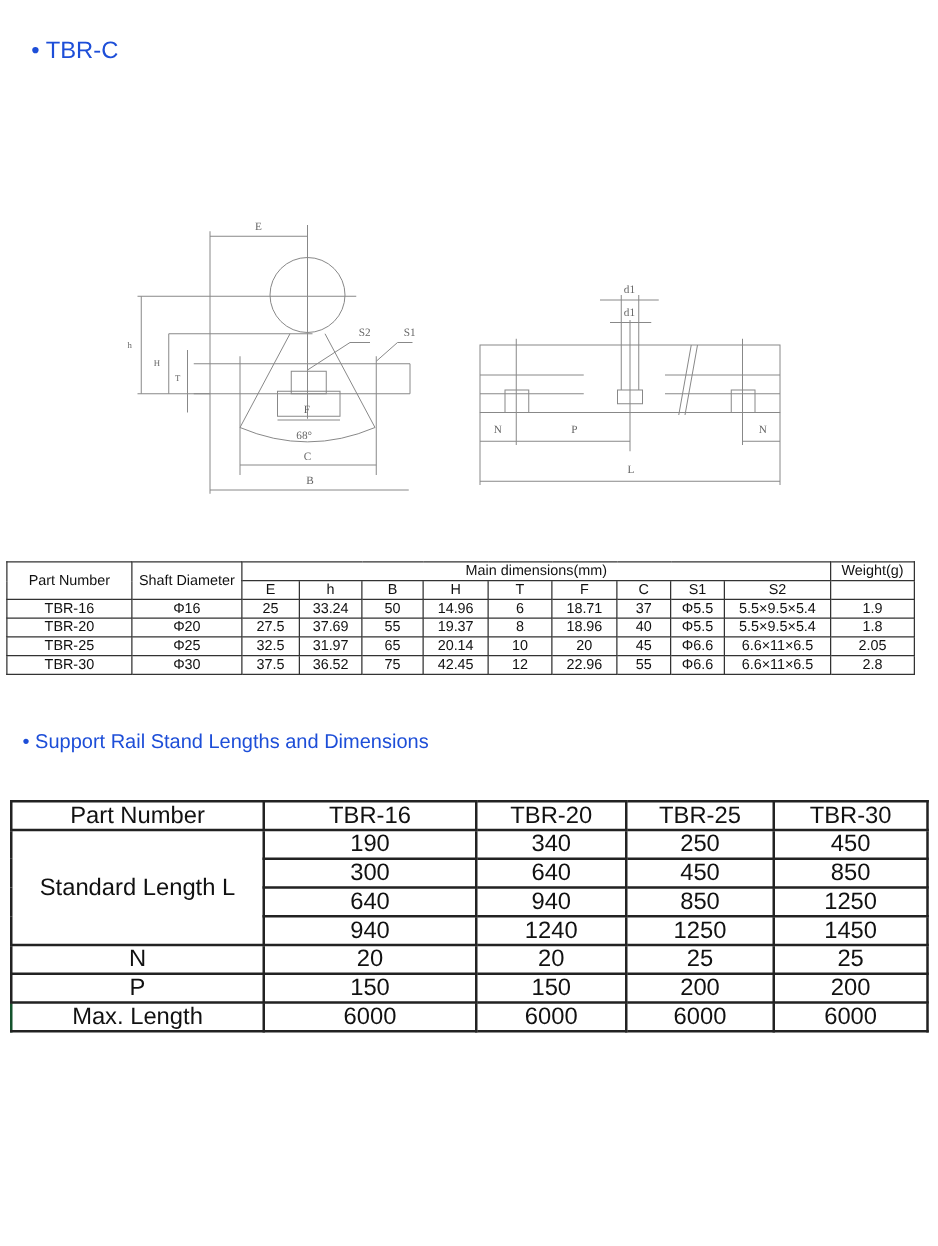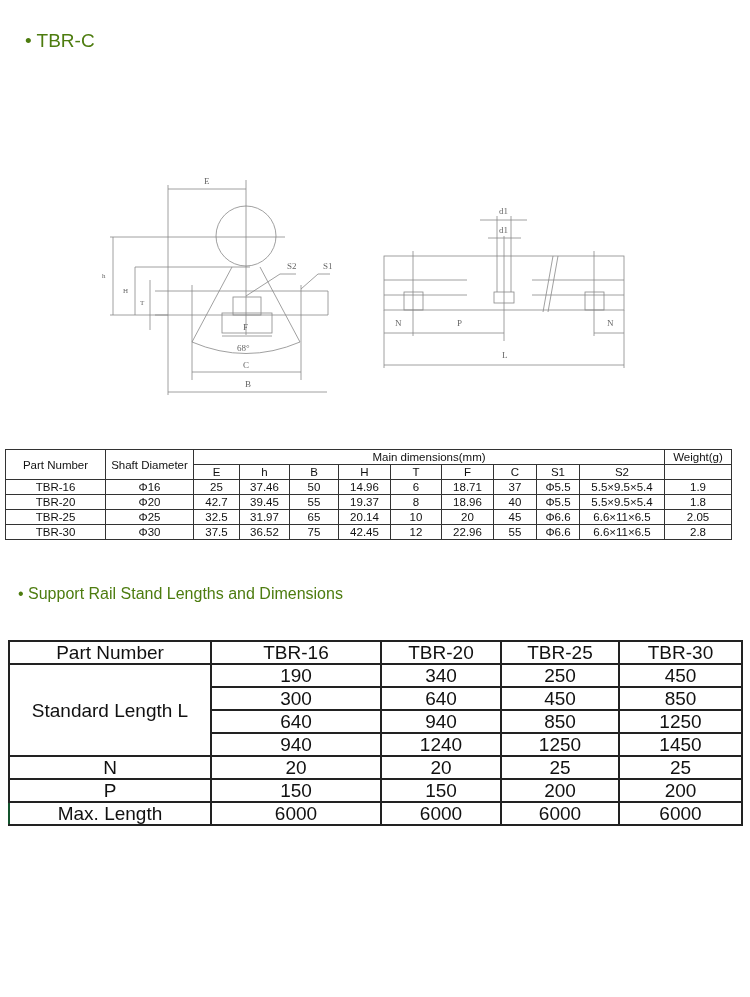--- a/index.html
+++ b/index.html
@@ -1,17 +1,17 @@
 <!DOCTYPE html>
 <html><head>
 <meta charset="utf-8">
 <style>
   html, body { margin: 0; padding: 0; background: #ffffff; }
   body { width: 750px; height: 997px; position: relative; overflow: hidden; font-family: "Liberation Sans", sans-serif; color: #111; }
-  .heading { position: absolute; font-size: 19px; color: #4d7c0f; }
+  .heading { position: absolute; font-size: 19px; color: #1d4ed8; }
   .heading1 { left: 25px; top: 30px; }
   .heading2 { left: 18px; top: 585px; font-size: 16px; }
   .drawing { position: absolute; }
   .drawing svg { display: block; }
   .tbl1 { position: absolute; left: 5px; top: 449px; border-collapse: collapse; font-size: 11.5px; }
   .tbl1 td { border: 1px solid #333; text-align: center; padding: 0; height: 14px; line-height: 14px; }
   .tbl2 { position: absolute; left: 8px; top: 640px; border-collapse: collapse; font-size: 19px; }
   .tbl2 td { border: 2px solid #222; text-align: center; padding: 0; height: 21px; line-height: 21px; }
   .tbl2 .first-col-last { border-left: 2px solid #14532d; }
 </style>
@@ -67,21 +67,21 @@
 
     <line x1="146" y1="126" x2="180" y2="104"></line>
     <line x1="180" y1="104" x2="196" y2="104"></line>
     <text x="187" y="99" fill="#666" stroke="none">S2</text>
     <line x1="201" y1="119" x2="218" y2="104"></line>
     <line x1="218" y1="104" x2="230" y2="104"></line>
     <text x="223" y="99" fill="#666" stroke="none">S1</text>
   </svg>
 </div>
 
-<div class="drawing" style="left:375px; top:196px;">
+<div class="drawing" style="left:375px; top:216px;">
   <svg width="270" height="180" viewBox="0 0 270 180" font-family="Liberation Serif, serif" font-size="9" fill="none" stroke="#888" stroke-width="0.8">
     <rect x="9" y="60" width="240" height="54"></rect>
     <line x1="9" y1="84" x2="92" y2="84"></line>
     <line x1="157" y1="84" x2="249" y2="84"></line>
     <line x1="9" y1="99" x2="92" y2="99"></line>
     <line x1="157" y1="99" x2="249" y2="99"></line>
     <rect x="29" y="96" width="19" height="18"></rect>
     <rect x="210" y="96" width="19" height="18"></rect>
     <line x1="38" y1="55" x2="38" y2="140"></line>
     <line x1="219" y1="55" x2="219" y2="140"></line>
@@ -139,35 +139,35 @@
     <td>F</td>
     <td>C</td>
     <td>S1</td>
     <td>S2</td>
     <td></td>
   </tr>
   <tr>
     <td>TBR-16</td>
     <td>Φ16</td>
     <td>25</td>
-    <td>37.46</td>
+    <td>33.24</td>
     <td>50</td>
     <td>14.96</td>
     <td>6</td>
     <td>18.71</td>
     <td>37</td>
     <td>Φ5.5</td>
     <td>5.5×9.5×5.4</td>
     <td>1.9</td>
   </tr>
   <tr>
     <td>TBR-20</td>
     <td>Φ20</td>
-    <td>42.7</td>
-    <td>39.45</td>
+    <td>27.5</td>
+    <td>37.69</td>
     <td>55</td>
     <td>19.37</td>
     <td>8</td>
     <td>18.96</td>
     <td>40</td>
     <td>Φ5.5</td>
     <td>5.5×9.5×5.4</td>
     <td>1.8</td>
   </tr>
   <tr>

